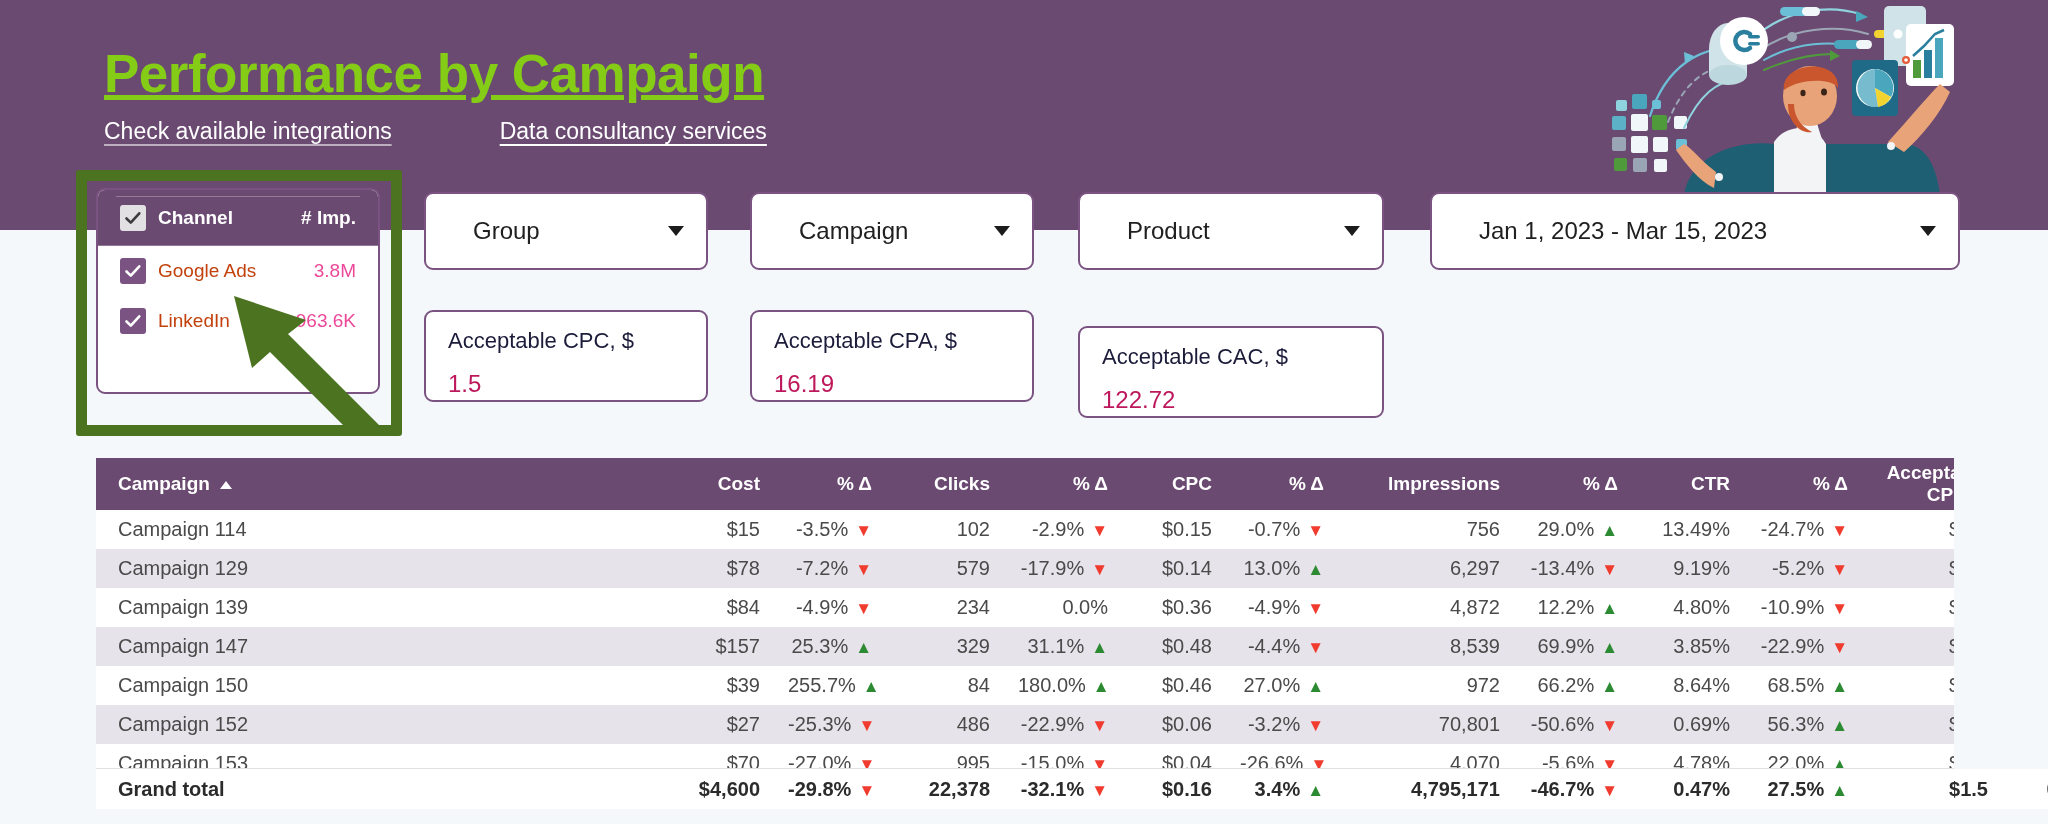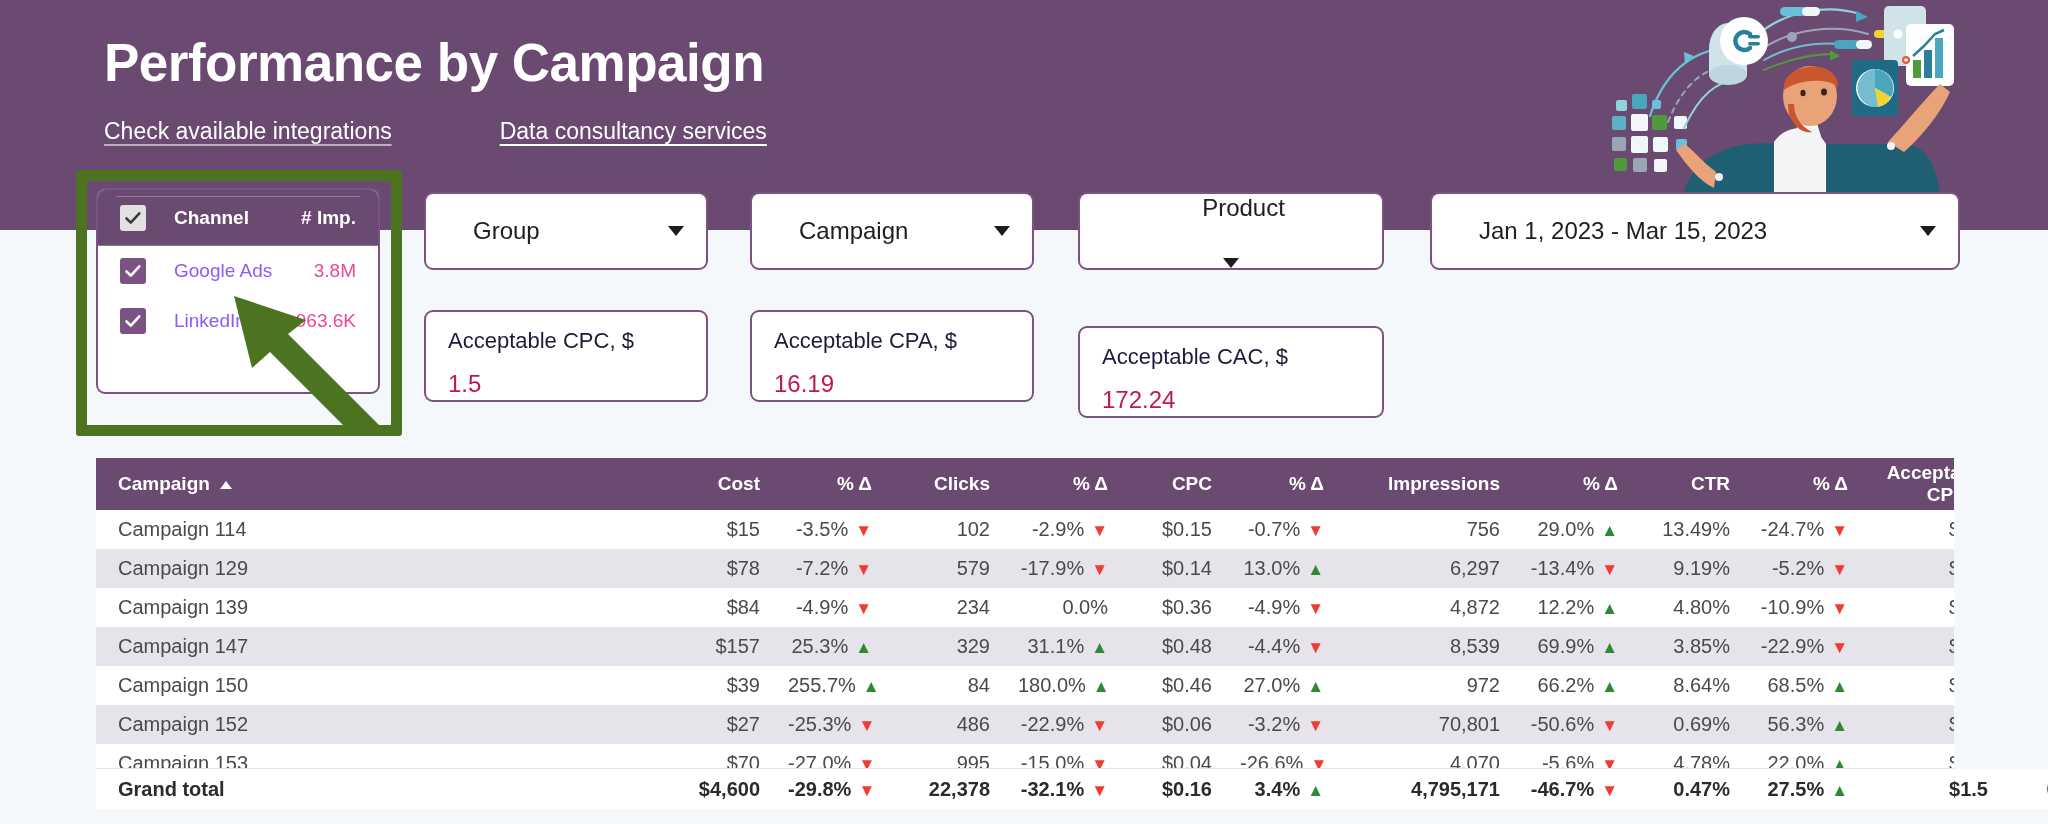--- a/index.html
+++ b/index.html
@@ -12,23 +12,23 @@
   #app { position: relative; width: 2048px; height: 824px; }
 
   
   .header-band {
     position: absolute; left: 0; top: 0;
     width: 2048px; height: 230px;
     background: #6b4a72;
     overflow: hidden;
   }
   .page-title {
-    position: absolute; left: 104px; top: 35px;
-    font-size: 53px; font-weight: bold; color: #ffffff;
-    letter-spacing: -0.5px; line-height: 1.05;
+    position: absolute; left: 104px; top: 46px;
+    font-size: 53px; font-weight: bold; color: #84cc16;
+    letter-spacing: -0.5px; line-height: 1.05; text-decoration: underline;
   }
   .sub-links { position: absolute; left: 104px; top: 118px; display: flex; align-items: baseline; }
   .sub-link {
     font-size: 23px; color: #ffffff; text-decoration: underline;
     text-underline-offset: 5px; cursor: pointer; white-space: nowrap;
   }
   .sub-link.faint { text-decoration-color: rgba(255,255,255,0.55); }
   .sub-link.second { margin-left: 108px; }
 
   
@@ -63,27 +63,27 @@
   .chk {
     width: 26px; height: 26px; border-radius: 3px;
     display: inline-flex; align-items: center; justify-content: center;
     flex: none;
   }
   .chk.grey { background: #e3e0e4; }
   .chk.purple { background: #7a5382; }
   .chk svg { display: block; }
   .ch-name {
     flex: 1; color: #ffffff; font-size: 19px; font-weight: bold;
-    padding-left: 28px; white-space: nowrap;
+    padding-left: 12px; white-space: nowrap;
   }
   .ch-imp { color: #ffffff; font-size: 19px; font-weight: bold; padding-right: 22px; white-space: nowrap; }
   .channel-row {
     height: 50px; display: flex; align-items: center; padding: 0 0 0 22px; background: #ffffff;
   }
-  .channel-row .ch-name { color: #8b5cf6; font-weight: normal; font-size: 19px; }
+  .channel-row .ch-name { color: #c2410c; font-weight: normal; font-size: 19px; }
   .channel-row .ch-imp { color: #ec4899; font-weight: normal; font-size: 19px; }
 
   
   .annot-box {
     position: absolute; left: 76px; top: 170px;
     width: 326px; height: 266px;
     border: 11px solid #4b7320;
     border-radius: 3px;
     z-index: 6; pointer-events: none;
   }
@@ -302,21 +302,21 @@
   <div class="ctrl dropdown" style="left:424px; top:192px; width:284px; height:78px;">
     <span class="dd-label">Group</span>
     <span class="caret"></span>
   </div>
 
   <div class="ctrl dropdown" style="left:750px; top:192px; width:284px; height:78px;">
     <span class="dd-label">Campaign</span>
     <span class="caret"></span>
   </div>
 
-  <div class="ctrl dropdown" style="left:1078px; top:192px; width:306px; height:78px;flex-direction:column;">
+  <div class="ctrl dropdown" style="left:1078px; top:192px; width:306px; height:78px;">
     <span class="dd-label">Product</span>
     <span class="caret"></span>
   </div>
 
   <div class="ctrl dropdown" style="left:1430px; top:192px; width:530px; height:78px;">
     <span class="dd-label">Jan 1, 2023 - Mar 15, 2023</span>
     <span class="caret"></span>
   </div>
 
   <div class="ctrl field" style="left:424px; top:310px; width:284px; height:92px;">
@@ -326,21 +326,21 @@
   </div>
 
   <div class="ctrl field" style="left:750px; top:310px; width:284px; height:92px;">
     <span class="field-label">Acceptable CPA, $</span>
     <span class="field-value">16.19</span>
     <span class="field-underline"></span>
   </div>
 
   <div class="ctrl field" style="left:1078px; top:310px; width:306px; height:92px;margin-top:16px;">
     <span class="field-label">Acceptable CAC, $</span>
-    <span class="field-value">172.24</span>
+    <span class="field-value">122.72</span>
     <span class="field-underline"></span>
   </div>
 
   <div class="table-wrap">
     <table>
       <colgroup>
         <col class="col-w0">
           <col style="width:118px">
           <col style="width:112px">
         <col style="width:118px">

